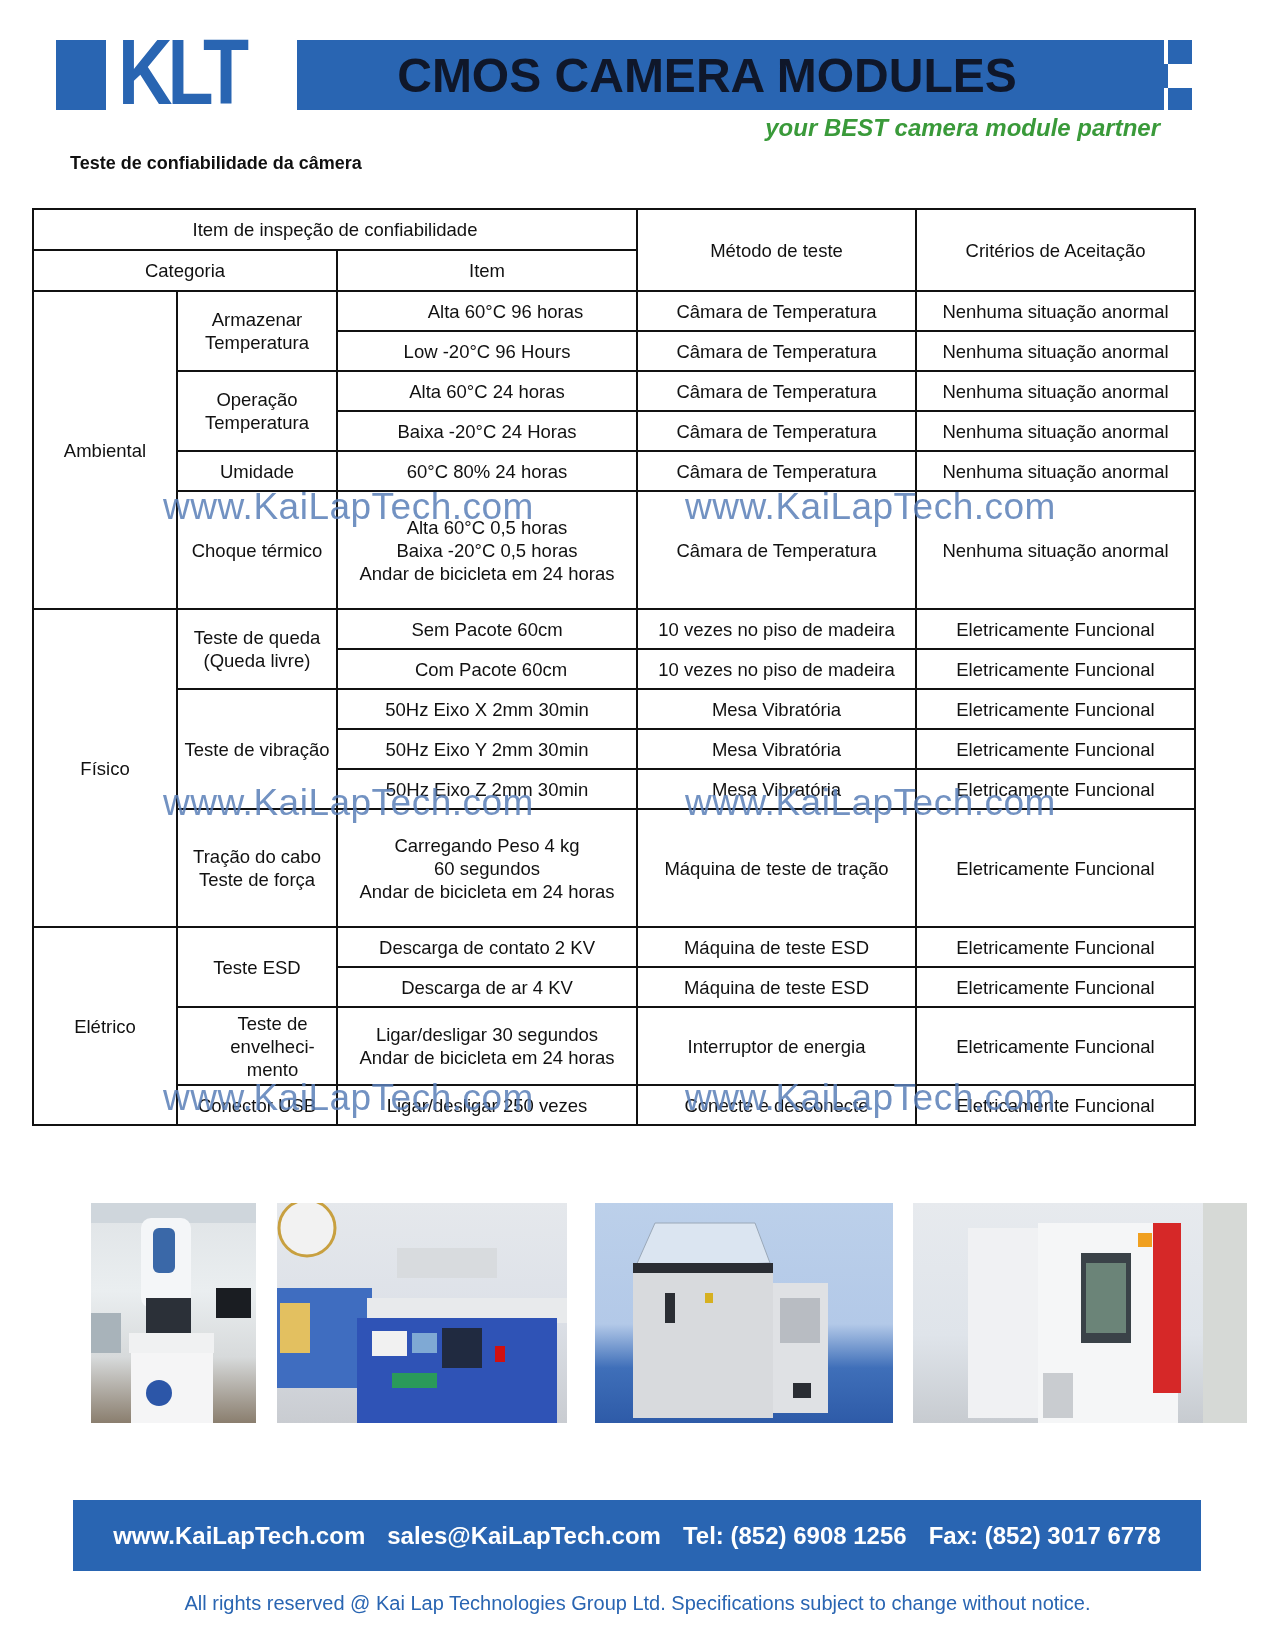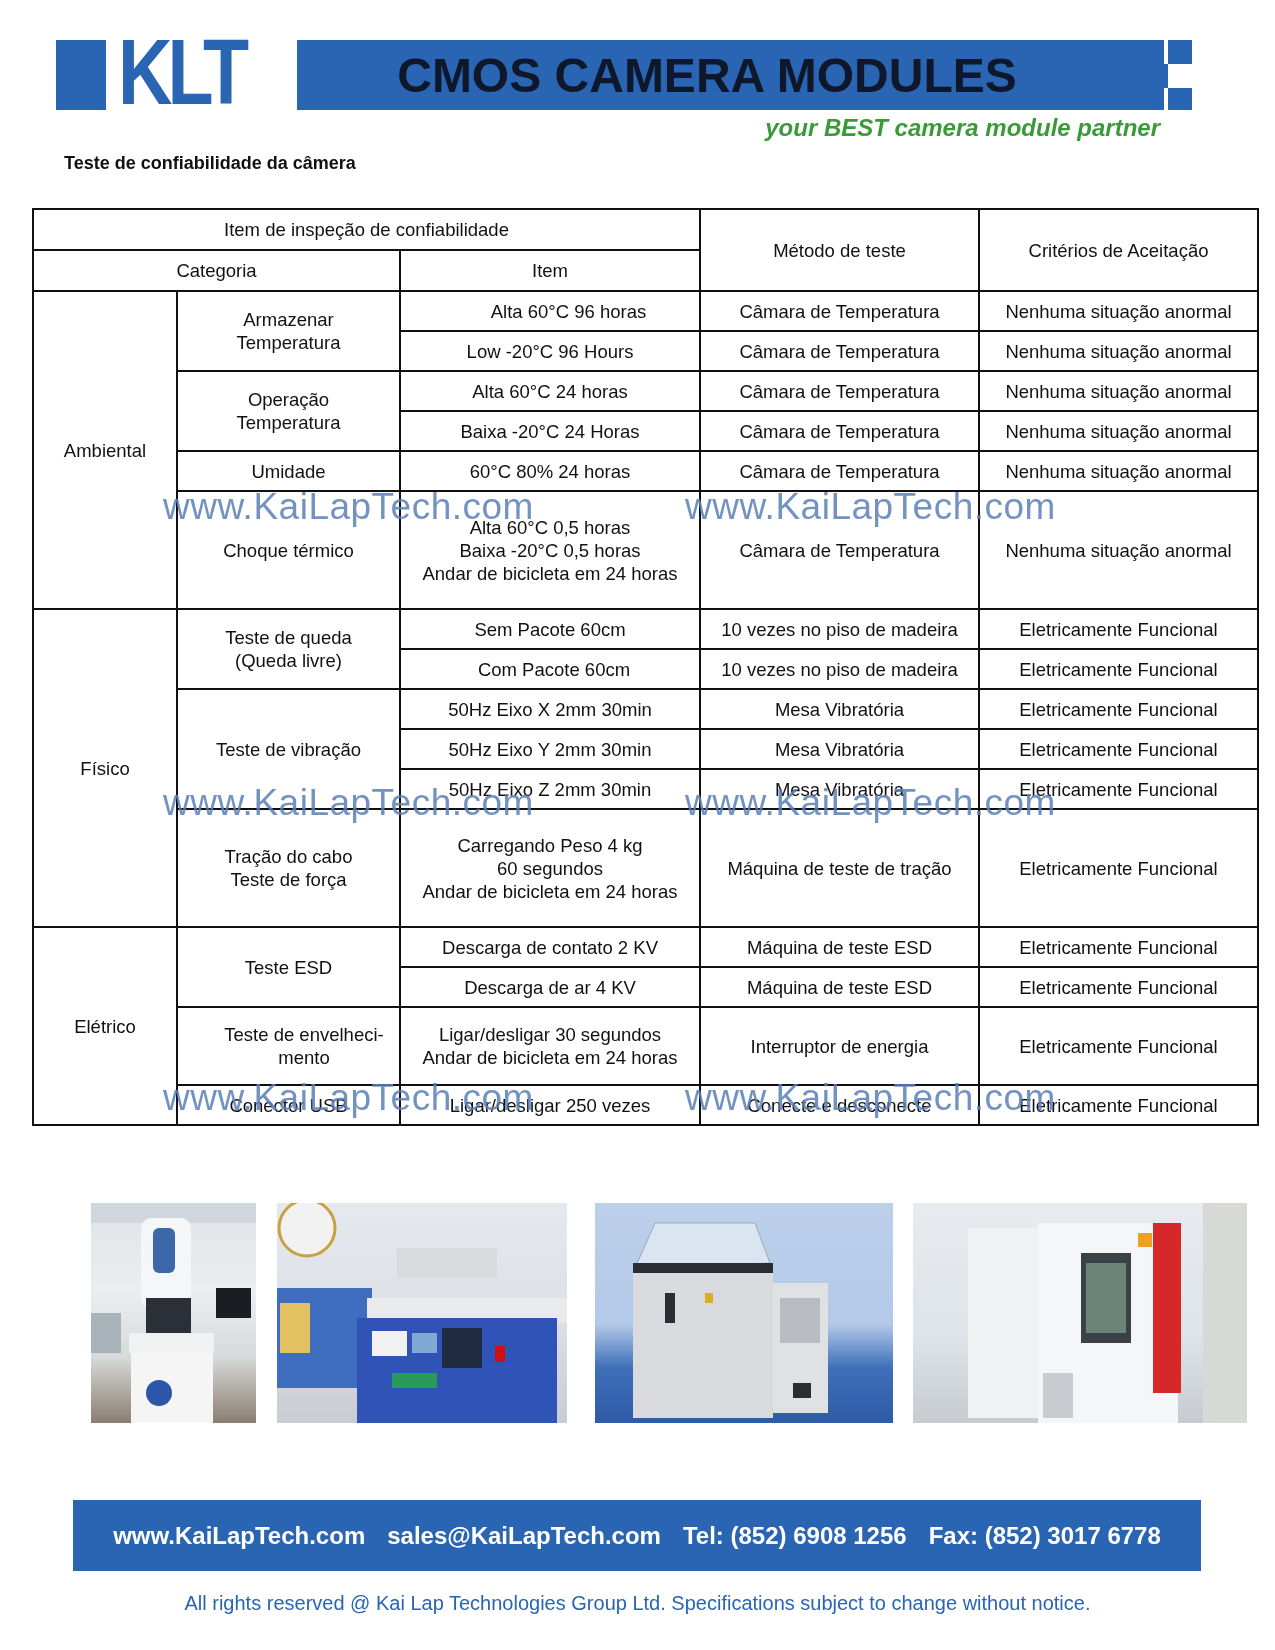--- a/index.html
+++ b/index.html
@@ -6,27 +6,27 @@
   body { width: 1275px; height: 1650px; background: #ffffff; position: relative; font-family: "Liberation Sans", sans-serif; color: #111; overflow: hidden; }
   .abs { position: absolute; }
 
   
   .logo-bar { left: 56px; top: 40px; width: 50px; height: 70px; background: #2965b2; }
   .logo-text { left: 118px; top: 26px; font-size: 92px; font-weight: bold; color: #2965b2; letter-spacing: -6px; line-height: 1; transform: scaleX(0.82); transform-origin: left top; }
   .title-bar { left: 297px; top: 40px; width: 867px; height: 70px; background: #2965b2; }
   .title-text { left: 297px; top: 40px; width: 820px; height: 70px; display: flex; align-items: center; justify-content: center; color: #0f172a; font-size: 48px; font-weight: bold; }
   .sq { background: #2965b2; position: absolute; }
   .tagline { right: 115px; top: 114px; font-size: 24px; font-style: italic; font-weight: bold; color: #3a9a3a; }
-  .subtitle { left: 64px; top: 153px; font-size: 18px; font-weight: bold; color: #111; }
+  .subtitle { left: 70px; top: 153px; font-size: 18px; font-weight: bold; color: #111; }
 
   
   .tbl { position: absolute; left: 32px; top: 208px; border-collapse: collapse; font-size: 18.5px; }
   .tbl td { border: 2px solid #111; text-align: center; vertical-align: middle; padding: 0 4px; line-height: 23px; }
   .c1 { width: 144px; }
-  .c2 { width: 223px; }
+  .c2 { width: 160px; }
   .c3 { width: 300px; }
   .c4 { width: 279px; }
   .c5 { width: 279px; }
 
   
   .wm { position: absolute; font-size: 37px; color: #5a7fb8; opacity: 0.85; white-space: nowrap; pointer-events: none; letter-spacing: 0.5px; }
 
   
   .photo { position: absolute; overflow: hidden; }
   .ph1 { left: 91px; top: 1203px; width: 165px; height: 220px; background: linear-gradient(180deg,#dfe3e6 0%,#eaeef0 40%,#d7dadb 70%,#8a7e6e 100%); }

